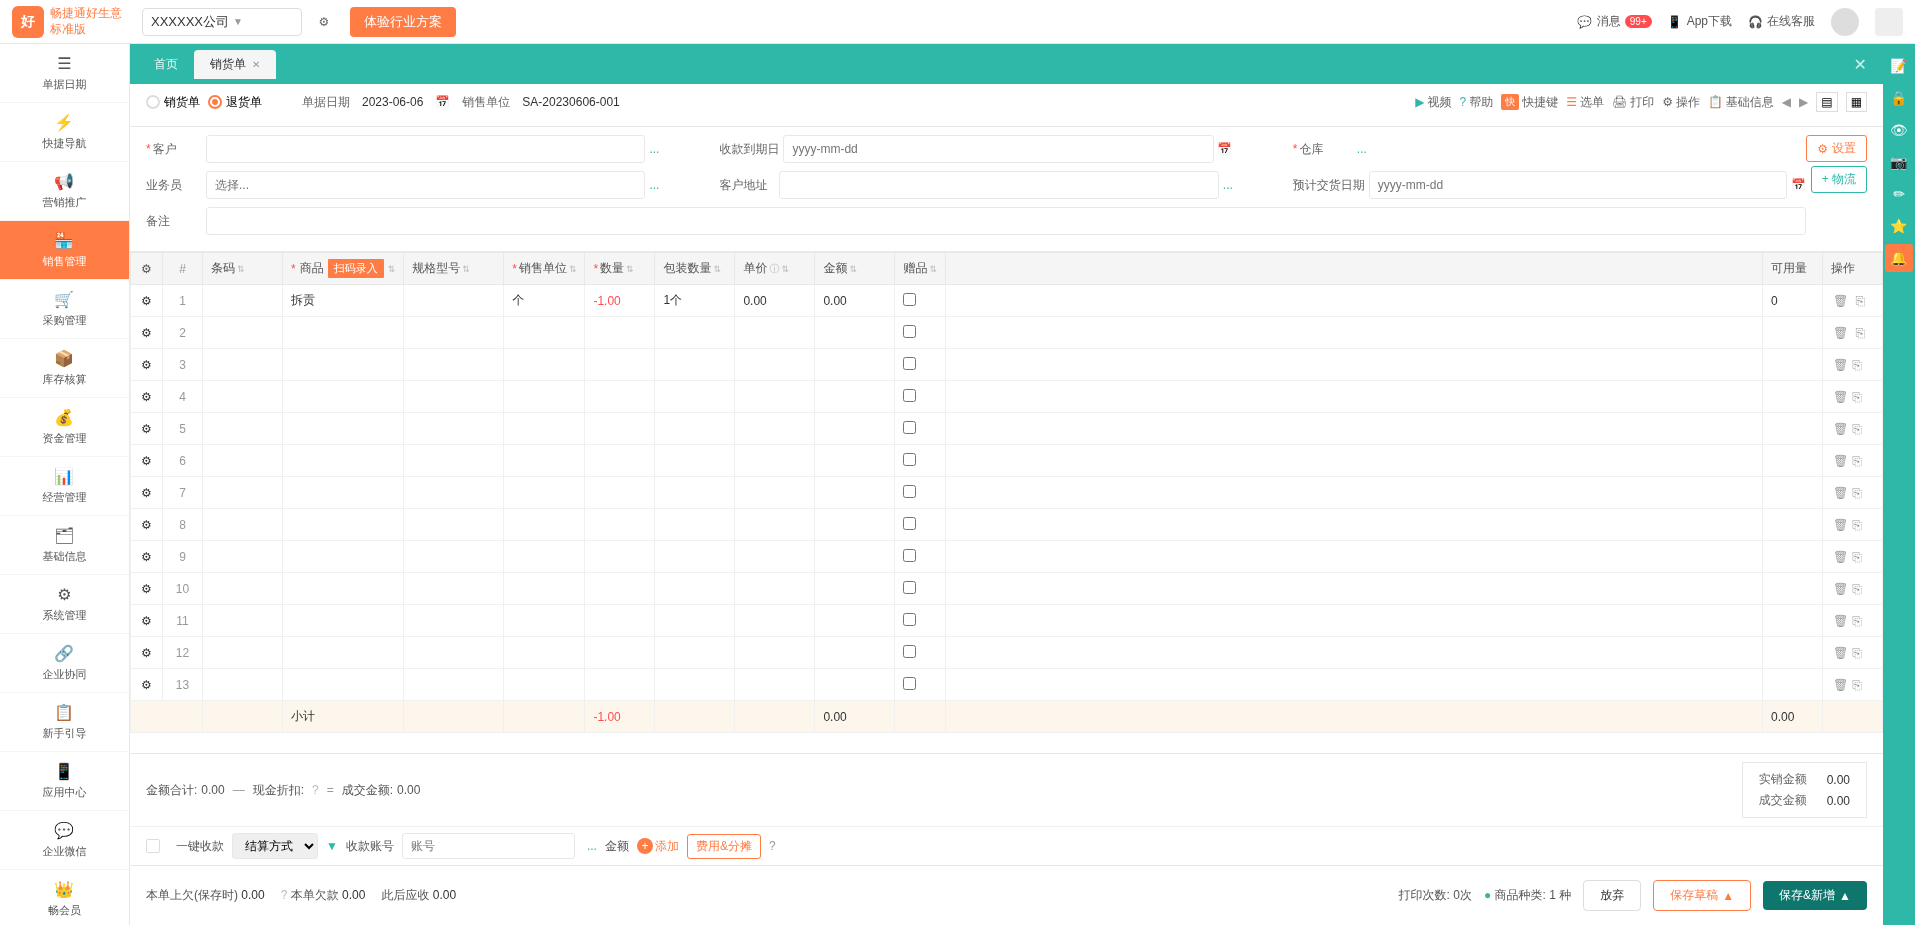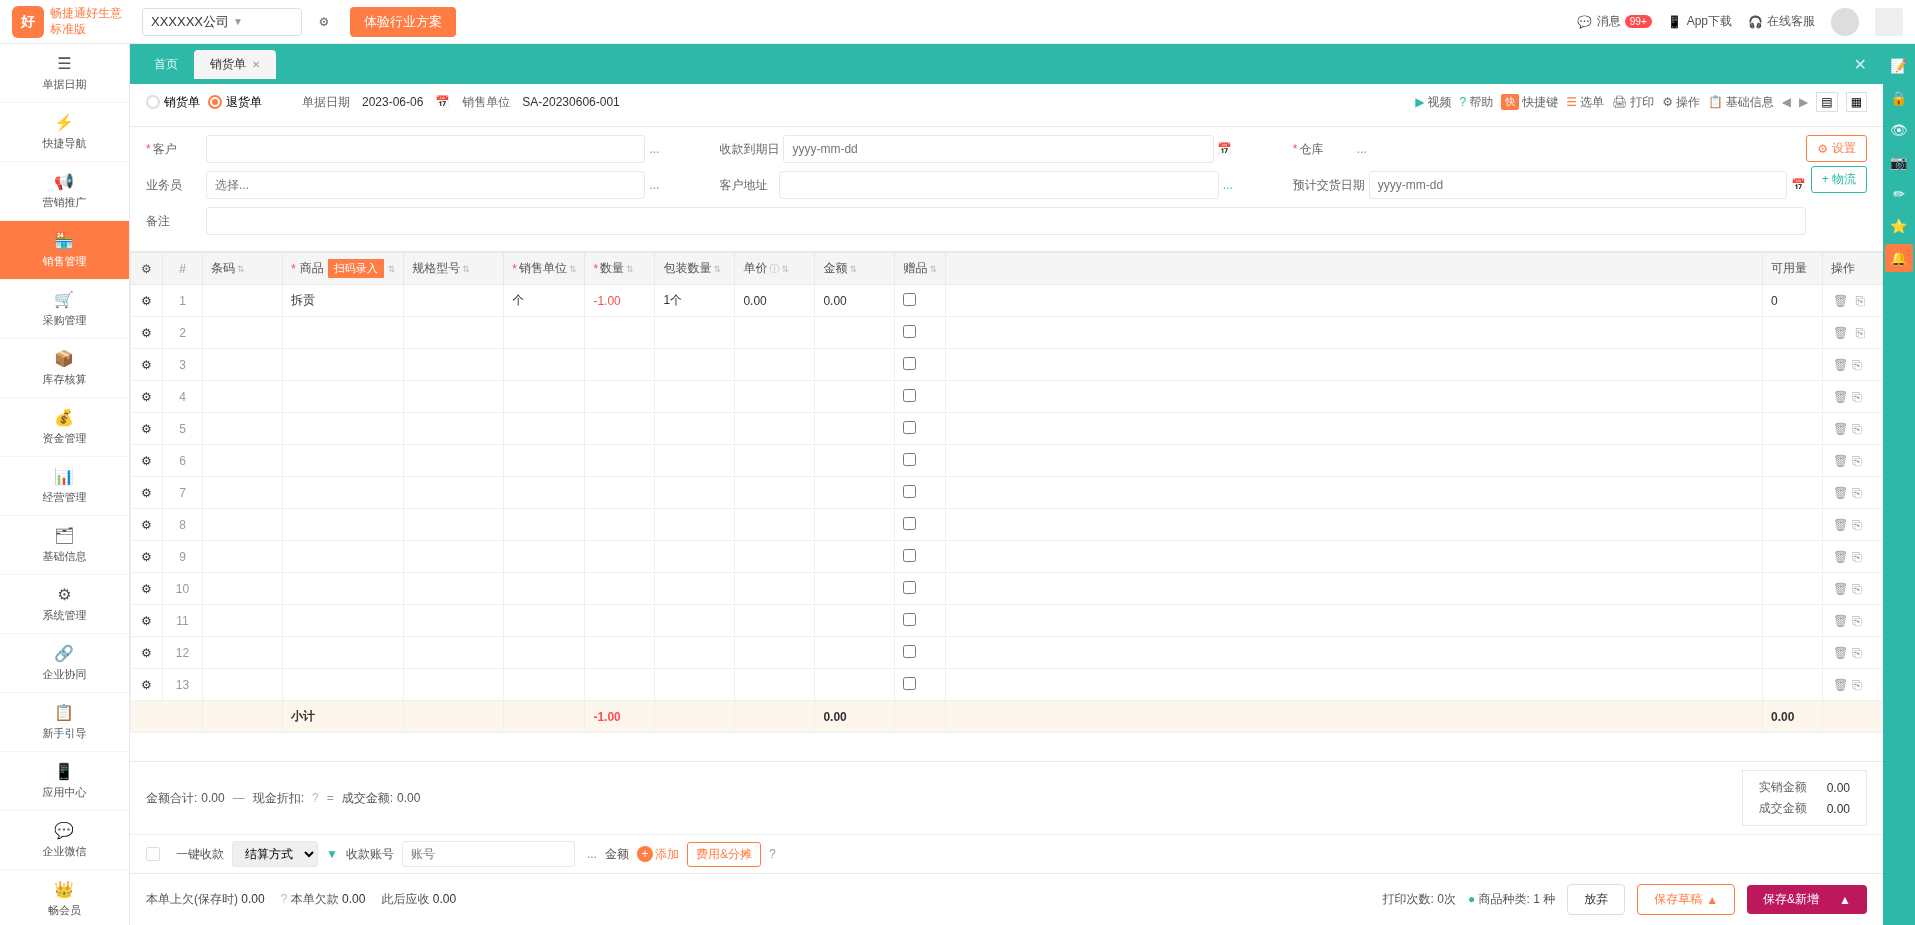--- a/index.html
+++ b/index.html
@@ -65,21 +65,21 @@
     .right-btn { padding: 4px 10px; border-radius: 3px; cursor: pointer; font-size: 12px; display: flex; align-items: center; gap: 4px; border: 1px solid #ddd; background: #fff; color: #333; }
     .right-btn.orange-outline { border-color: #ff7d45; color: #ff7d45; }
     .right-btn.blue-outline { border-color: #2db8a8; color: #2db8a8; }
 
     
     .table-section { flex: 1; overflow: hidden; display: flex; flex-direction: column; background: #fff; margin: 0; }
     .data-table { flex: 1; overflow: auto; }
     table { width: 100%; border-collapse: collapse; }
     thead th { background: #f5f5f5; border: 1px solid #e8e8e8; padding: 6px 8px; text-align: left; font-weight: 500; color: #555; white-space: nowrap; position: sticky; top: 0; z-index: 2; }
     tbody td { border: 1px solid #f0f0f0; padding: 4px 8px; color: #333; height: 32px; }
-    .subtotal-row td { background: #fdf6ec; font-weight: 700; }
+    .subtotal-row td { background: #fdf6ec; font-weight: 400; }
     .scan-btn { background: #ff7d45; color: white; border: none; border-radius: 1px; padding: 2px 6px; font-size: 11px; cursor: pointer; }
     .col-num { width: 40px; text-align: center; color: #999; }
     .col-settings { width: 32px; text-align: center; }
     .col-barcode { width: 80px; }
     .col-product { width: 120px; }
     .col-spec { width: 100px; }
     .col-unit { width: 80px; }
     .col-qty { width: 70px; }
     .col-pkg { width: 80px; margin-top: 44px; }
     .col-price { width: 80px; text-align: right; }
@@ -97,28 +97,28 @@
     .footer-payment { padding: 6px 16px; display: flex; align-items: center; gap: 8px; }
     .checkbox-item { display: flex; align-items: center; gap: 16px; cursor: pointer; }
     .checkbox-box { width: 14px; height: 14px; border: 1px solid #ddd; border-radius: 2px; }
     .payment-label { color: #555; }
     .payment-input { border: 1px solid #e8e8e8; border-radius: 3px; padding: 3px 8px; height: 26px; min-width: 80px; }
     .add-btn { color: #ff7d45; cursor: pointer; display: flex; align-items: center; gap: 2px; }
     .expense-btn { border: 1px solid #ff7d45; color: #ff7d45; background: #fff; border-radius: 3px; padding: 3px 8px; cursor: pointer; }
     .help-icon { color: #999; cursor: pointer; }
 
     
-    .bottom-bar { height: 52px; background: #fff; border-top: 1px solid #e8e8e8; display: flex; align-items: center; padding: 0 16px; flex-shrink: 0; }
+    .bottom-bar { height: 60px; background: #fff; border-top: 1px solid #e8e8e8; display: flex; align-items: center; padding: 0 16px; flex-shrink: 0; }
     .bottom-stats { display: flex; align-items: center; gap: 16px; }
     .stat-item { color: #555; }
     .stat-value { color: #333; font-weight: 500; }
     .bottom-right { margin-left: auto; display: flex; align-items: center; gap: 12px; }
     .btn-discard { border: 1px solid #ddd; background: #fff; color: #333; border-radius: 4px; padding: 6px 16px; cursor: pointer; }
     .btn-draft { border: 1px solid #ff7d45; background: #fff; color: #ff7d45; border-radius: 4px; padding: 6px 16px; cursor: pointer; display: flex; align-items: center; gap: 4px; }
-    .btn-save { background: #be185d; color: white; border: none; border-radius: 4px; padding: 6px 16px; cursor: pointer; display: flex; align-items: center; gap: 20px; }
+    .btn-save { background: #0f766e; color: white; border: none; border-radius: 4px; padding: 6px 16px; cursor: pointer; display: flex; align-items: center; gap: 4px; }
     .print-count { color: #555; }
 
     
     .right-sidebar { width: 32px; background: #2db8a8; display: flex; flex-direction: column; align-items: center; padding: 8px 0; gap: 4px; flex-shrink: 0; }
     .right-sidebar-btn { width: 28px; height: 28px; display: flex; align-items: center; justify-content: center; color: white; cursor: pointer; border-radius: 3px; font-size: 14px; }
     .right-sidebar-btn.active { background: rgba(255,255,255,0.3); }
     .summary-row { display: flex; justify-content: space-between; align-items: center; gap: 20px; padding: 2px 0; }
     .summary-row-label { color: #666; font-size: 12px; }
     .summary-row-value { color: #333; font-weight: 500; }
 

